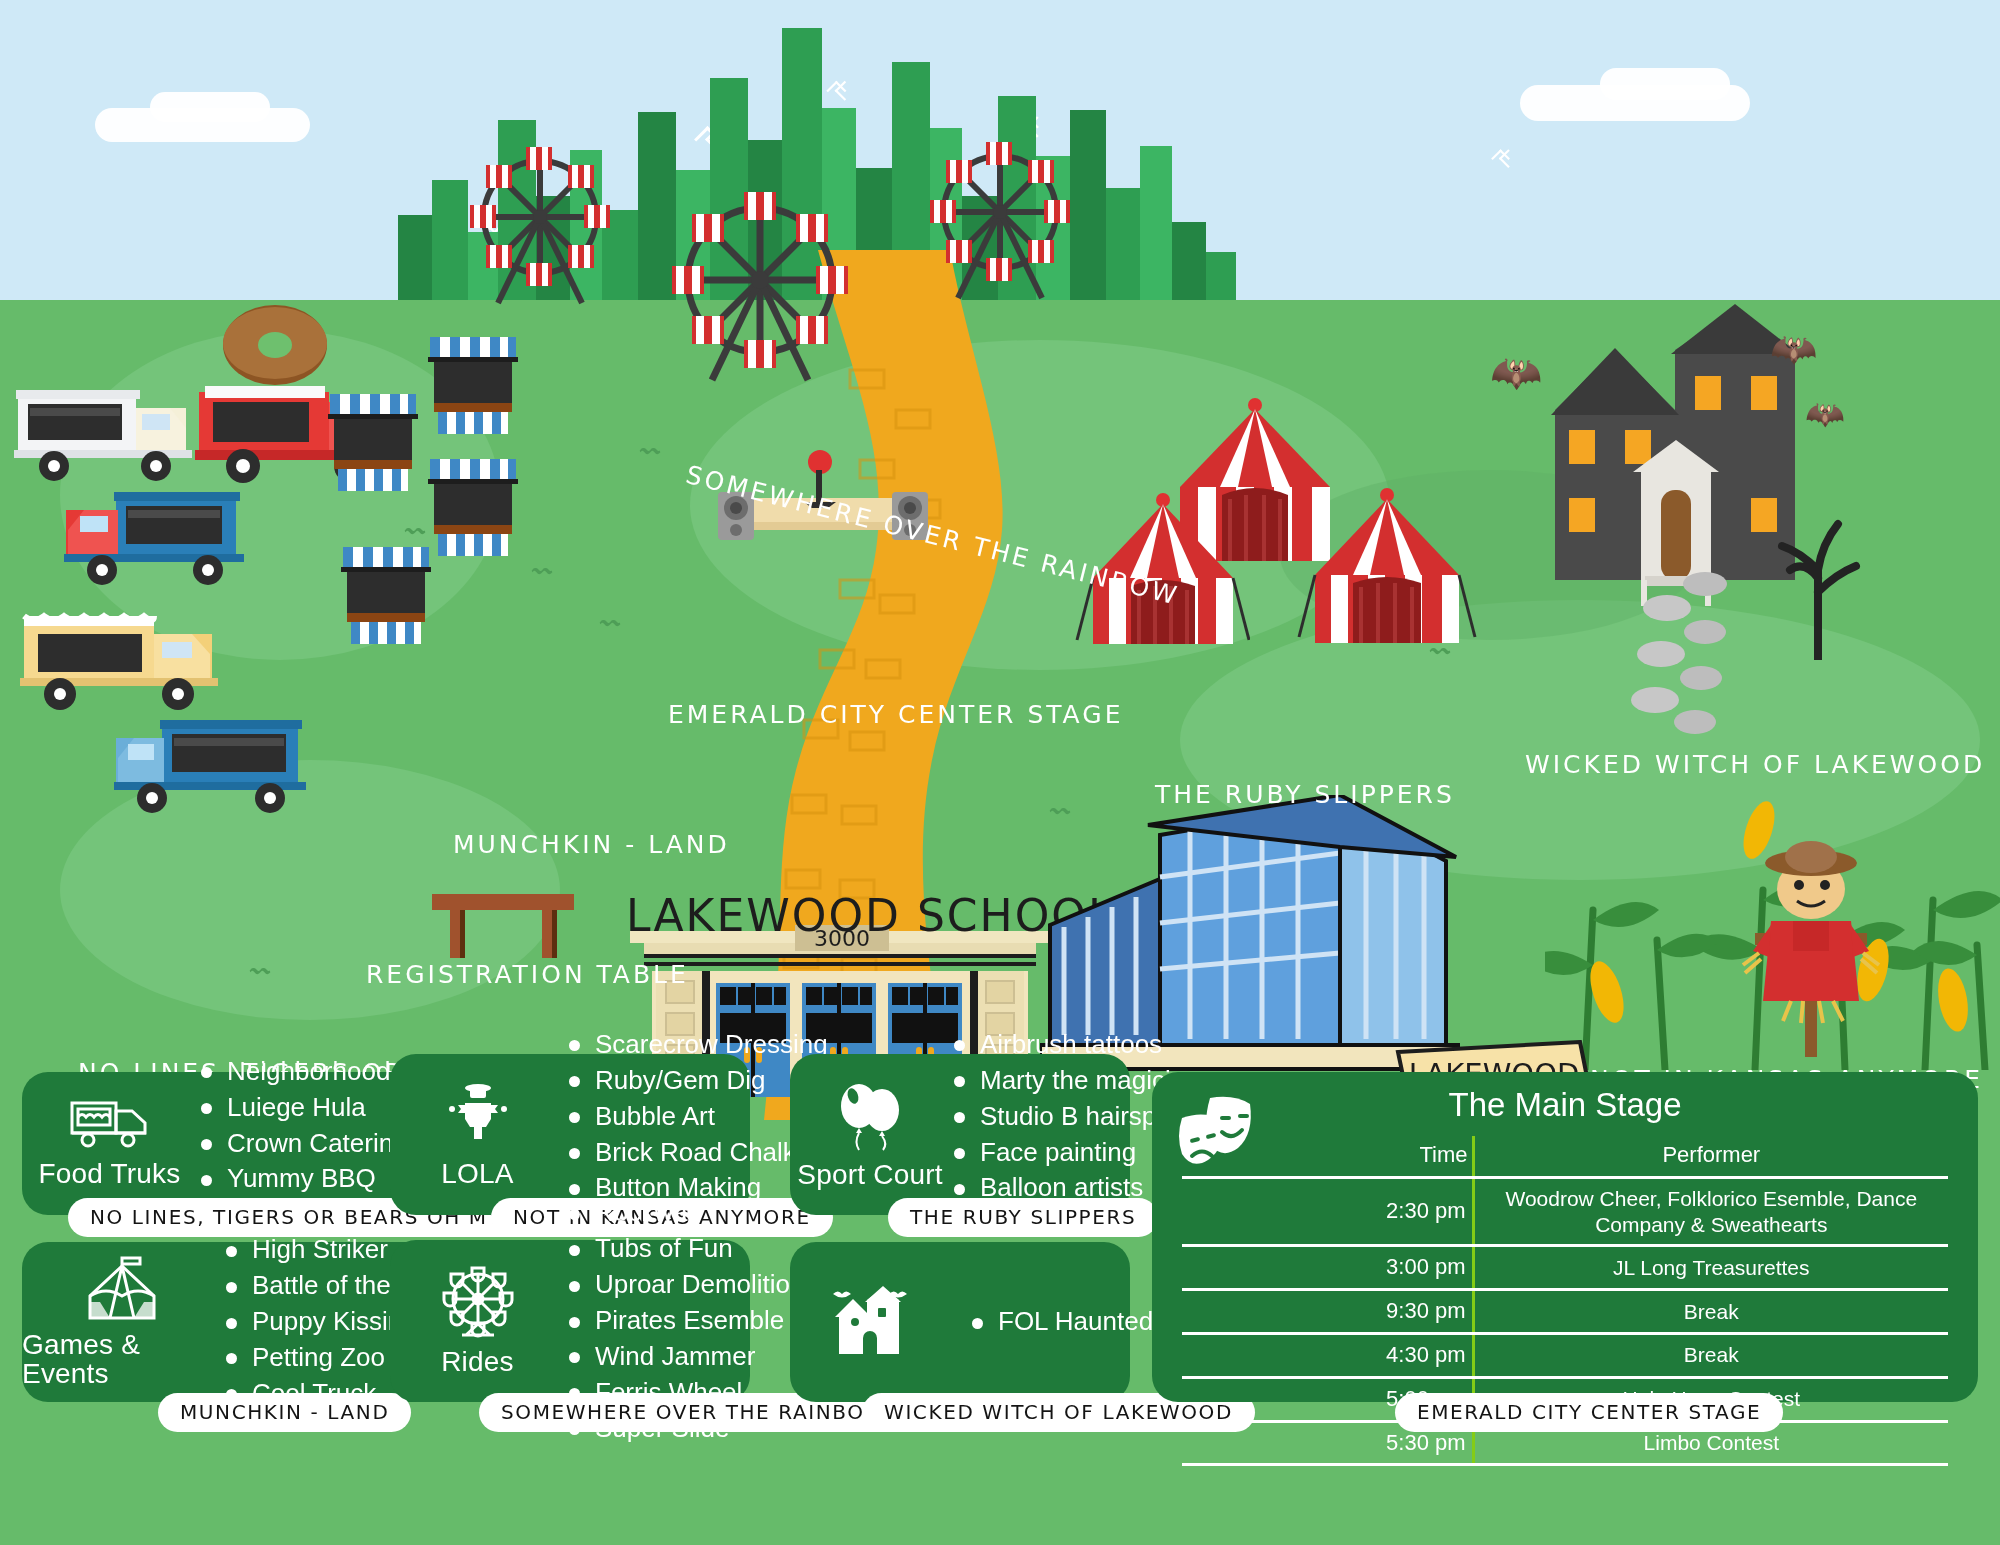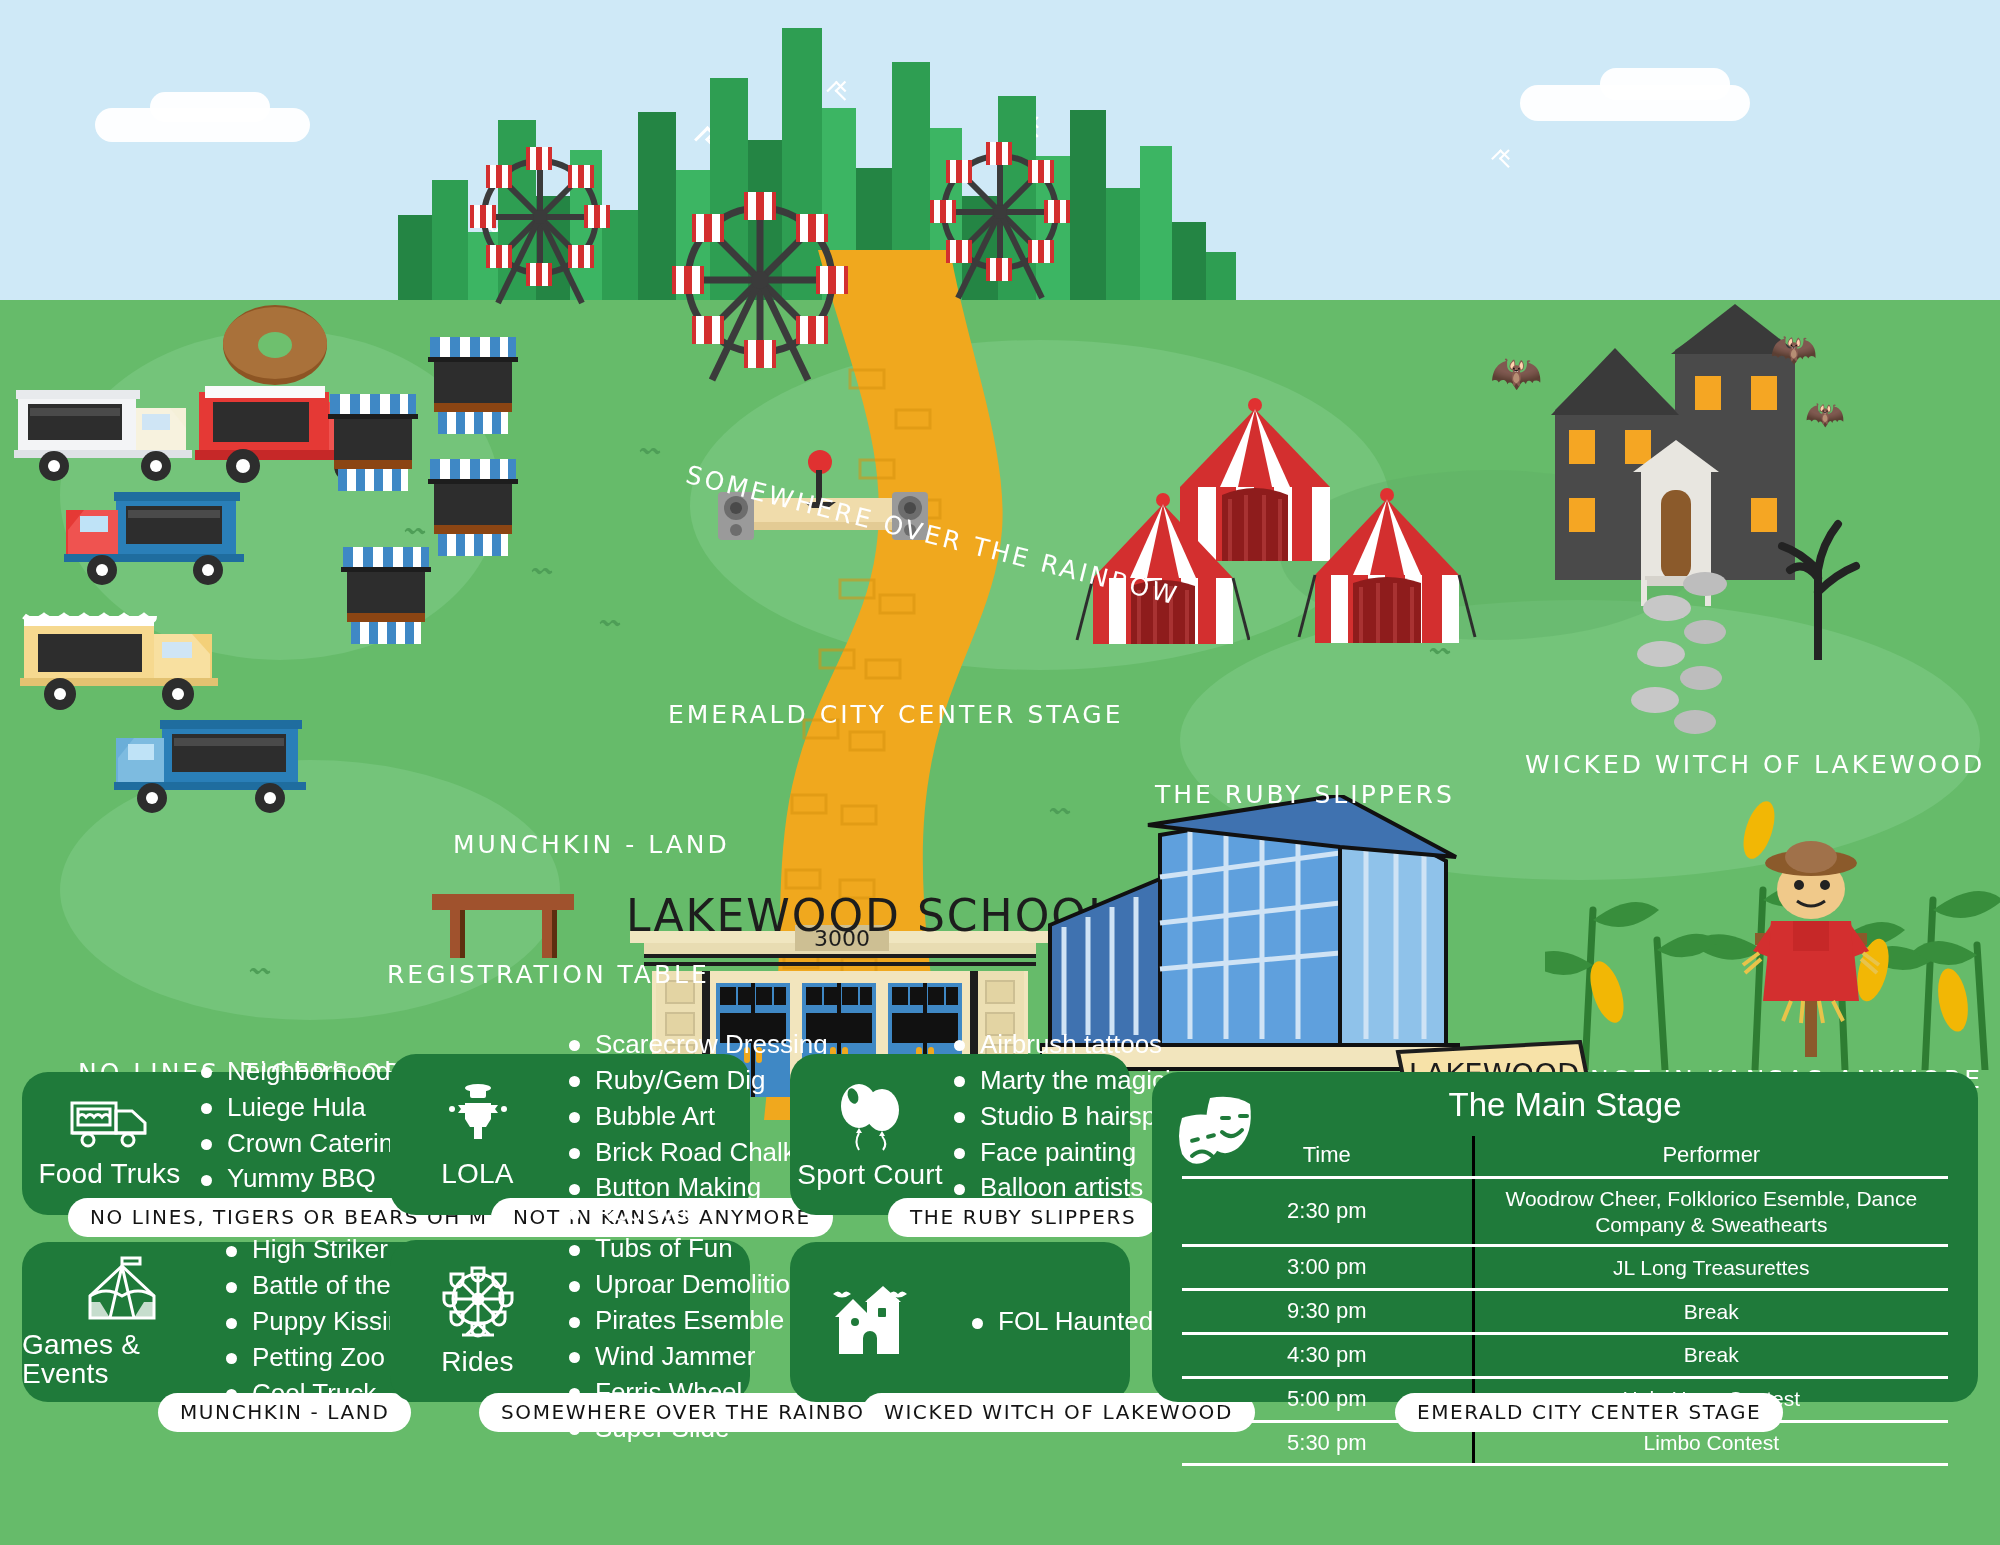--- a/index.html
+++ b/index.html
@@ -48,21 +48,21 @@
     font-family:"DejaVu Sans",sans-serif;font-size:20px;letter-spacing:1.6px;
     padding:7px 22px 8px;white-space:nowrap;text-align:center;}
 
   
   .stagecard{position:absolute;background:#1f7a3a;border-radius:26px;color:#fff;}
   .stagecard .title{text-align:center;font-size:33px;padding-top:14px;}
   .masks{position:absolute;left:24px;top:22px;}
   table.sched{width:calc(100% - 60px);margin:12px auto 0;border-collapse:collapse;}
   table.sched th{font-weight:400;font-size:22px;padding:6px 4px 8px;border-bottom:3px solid #fff;}
   table.sched td{font-size:21px;text-align:center;padding:7px 6px;border-bottom:3px solid #fff;line-height:1.22;}
-  table.sched th:first-child,table.sched td:first-child{border-right:3px solid #000000;width:38%;font-size:22px;}
+  table.sched th:first-child,table.sched td:first-child{border-right:3px solid #84cc16;width:38%;font-size:22px;text-align:right;}
   table.sched tr:last-child td{border-bottom:3px solid #fff;}
 </style>
 </head>
 <body>
 
 <div id="stage">
 
   <div class="sky"></div>
   <div class="cloud" style="left:95px;top:108px;width:215px;height:34px;"></div>
   <div class="cloud" style="left:150px;top:92px;width:120px;height:30px;"></div>
@@ -669,21 +669,21 @@
   <svg style="position:absolute;left:1394px;top:1040px;" width="200" height="62" viewBox="0 0 200 62">
     <path d="M4 12 L186 2 L196 52 L14 60 Z" fill="#f7e2a8" stroke="#1d1d1d" stroke-width="4"></path>
     <text x="100" y="44" text-anchor="middle" font-family="DejaVu Sans, sans-serif" font-size="29" fill="#1d1d1d">LAKEWOOD</text>
   </svg>
 
   <div style="position:absolute;left:690px;top:460px;transform:rotate(14deg);transform-origin:left top;">
     <span class="maplabel" style="position:static;">SOMEWHERE OVER THE RAINBOW</span>
   </div>
   <div class="maplabel" style="left:668px;top:700px;">EMERALD CITY CENTER STAGE</div>
   <div class="maplabel" style="left:453px;top:830px;">MUNCHKIN - LAND</div>
-  <div class="maplabel" style="left:387px;top:960px;">REGISTRATION TABLE</div>
+  <div class="maplabel" style="left:366px;top:960px;">REGISTRATION TABLE</div>
   <div class="maplabel" style="left:1155px;top:780px;">THE RUBY SLIPPERS</div>
   <div class="maplabel" style="left:1525px;top:750px;">WICKED WITCH OF LAKEWOOD</div>
   <div class="maplabel" style="left:1590px;top:1065px;">NOT IN KANSAS ANYMORE</div>
   <div class="maplabel" style="left:78px;top:1058px;">NO LINES, TIGERS OR BEARS OH MY !</div>
 
   <div class="legend">
 
     <div class="card" style="left:22px;top:-18px;width:460px;height:143px;">
       <div class="inner">
         <div class="icon-col">

